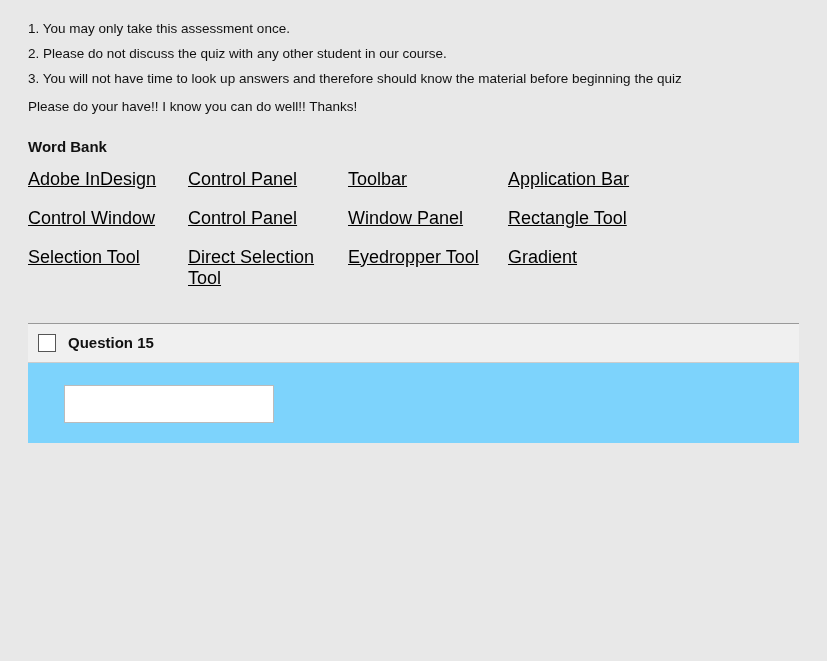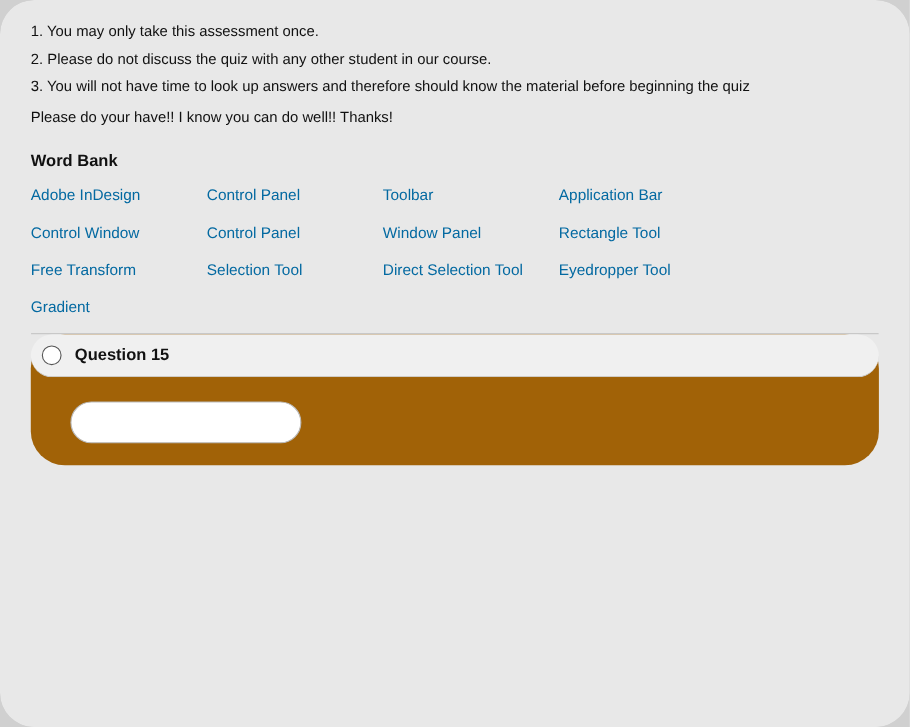--- a/index.html
+++ b/index.html
@@ -1,15 +1,15 @@
 <!DOCTYPE html>
 <html><head>
   <meta charset="utf-8">
   <style>
-    * { box-sizing: border-box; margin: 0; padding: 0; border-radius: 31px; }
+    * { box-sizing: border-box; margin: 0; padding: 0; }
     body {
       font-family: Arial, sans-serif;
       background: #d0d0d0;
       min-height: 661px;
       width: 827px;
       overflow-x: hidden;
     }
     .page {
       background: #e8e8e8;
       width: 827px;
@@ -38,30 +38,31 @@
       margin-bottom: 14px;
       margin-top: 24px;
     }
     .word-bank-grid {
       display: grid;
       grid-template-columns: 160px 160px 160px 180px;
       row-gap: 18px;
       margin-bottom: 10px;
     }
     .word-bank-item {
-      font-size: 14px;
-      color: #0369a1;
+      font-size: 18px;
+      color: #000000;
+      text-decoration: underline;
     }
     .divider {
       border: none;
       border-top: 1.5px solid #999;
       margin: 16px 0 0 0;
     }
     .question-section {
-      background: #a16207;
+      background: #7dd3fc;
       margin-top: 0;
       padding-bottom: 20px;
     }
     .question-header {
       display: flex;
       align-items: center;
       padding: 10px 14px 10px 10px;
       background: #f0f0f0;
       border-bottom: 1px solid #ccc;
     }
@@ -119,21 +120,20 @@
     <div class="word-bank-item">Adobe InDesign</div>
     <div class="word-bank-item">Control Panel</div>
     <div class="word-bank-item">Toolbar</div>
     <div class="word-bank-item">Application Bar</div>
 
     <div class="word-bank-item">Control Window</div>
     <div class="word-bank-item">Control Panel</div>
     <div class="word-bank-item">Window Panel</div>
 
     <div class="word-bank-item">Rectangle Tool</div>
-    <div class="word-bank-item">Free Transform</div>
     <div class="word-bank-item">Selection Tool</div>
 
     <div class="word-bank-item">Direct Selection Tool</div>
     <div class="word-bank-item">Eyedropper Tool</div>
     <div class="word-bank-item">Gradient</div>
     <div class="word-bank-item"></div>
   </div>
 
   <hr class="divider">
 

